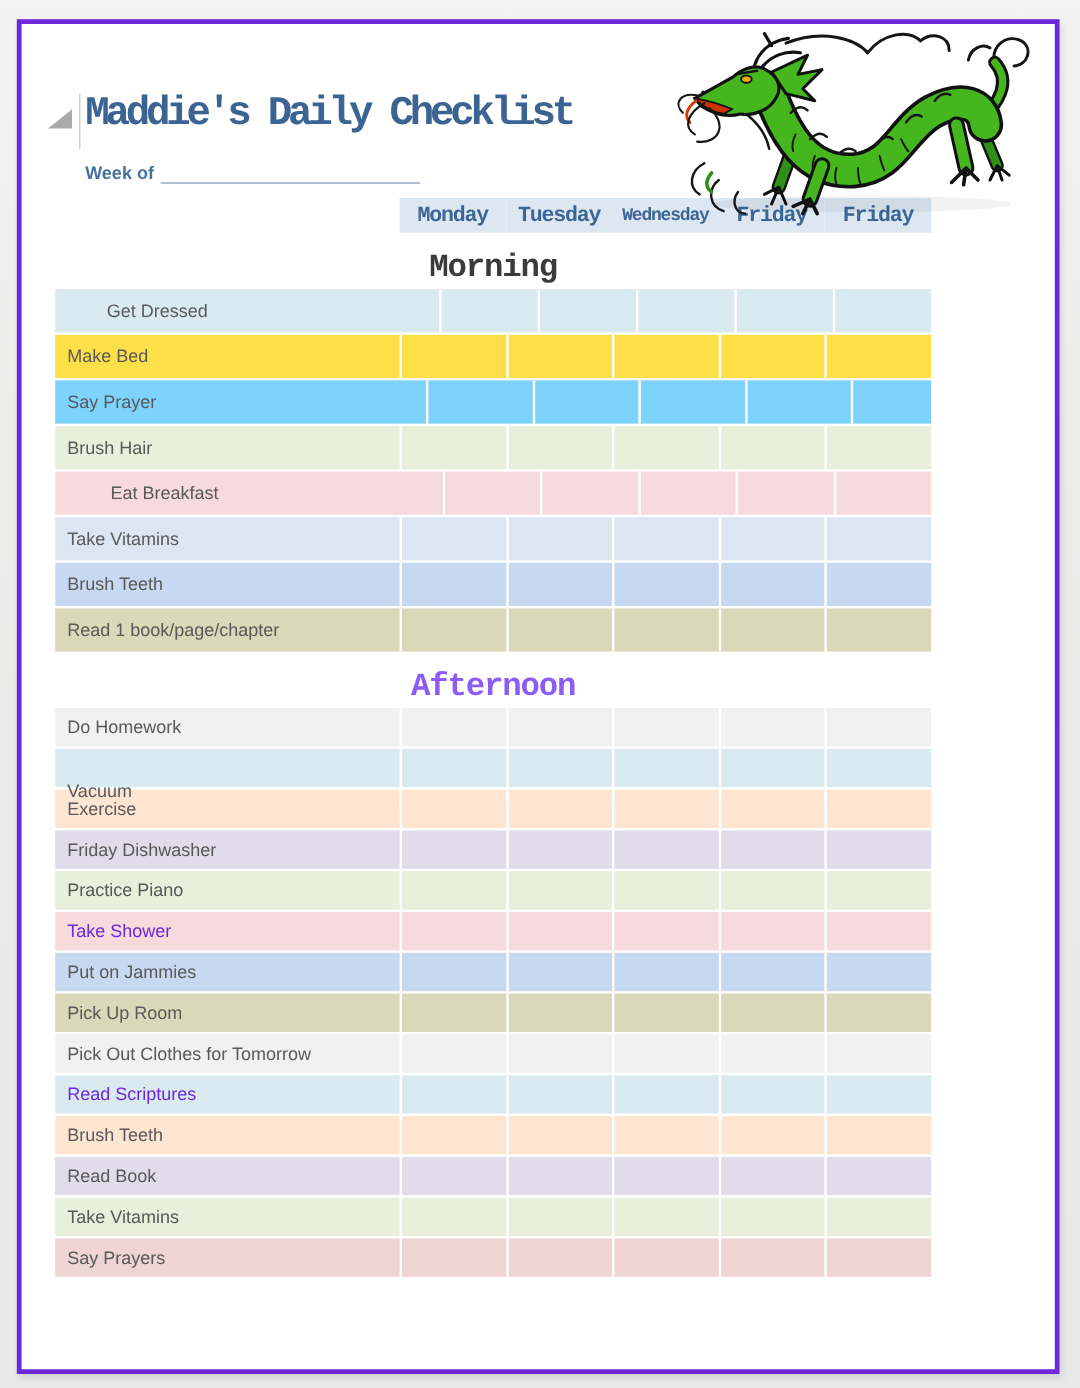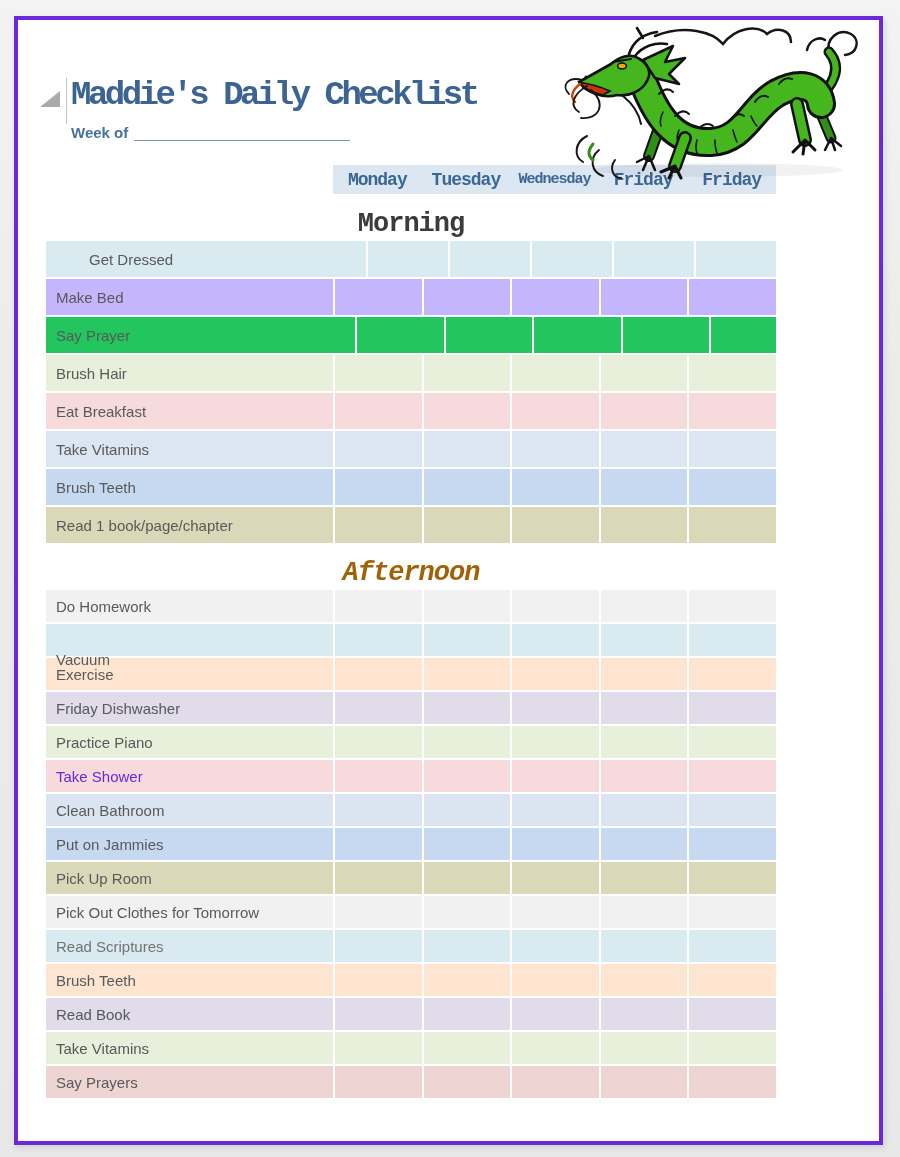--- a/index.html
+++ b/index.html
@@ -26,21 +26,21 @@
     position:absolute; left:48px; top:58px; width:1px; height:46px;
     background:#c6c6c6;
   }
   .doc-title {
     position:absolute; left:53px; top:56px;
     font-family:"Liberation Mono", monospace;
     font-weight:bold; font-size:34px; letter-spacing:-3.5px;
     white-space:nowrap;
   }
   .week-of {
-    position:absolute; left:53px; top:104px;
+    position:absolute; left:53px; top:116px;
     font-size:15px; font-weight:bold;
   }
   .week-blank {
     display:inline-block; width:216px; height:14px;
     border-bottom:1px solid #7a97bd; margin-left:6px; vertical-align:bottom;
   }
   .dragon-wrap { position:absolute; left:545px; top:0px; width:308px; height:160px; z-index:5; }
   
   .sheet { position:absolute; left:28px; top:145px; width:730px; }
   .day-header {
@@ -187,48 +187,48 @@
     <div class="rows-0">
   <div class="row" style="background: rgb(217, 234, 241); padding-left: 33px;">
     <div class="row-label" style="color: rgb(89, 89, 89);">Get Dressed</div>
     <div class="cell"></div>
     <div class="cell"></div>
     <div class="cell"></div>
     <div class="cell"></div>
     <div class="cell"></div>
   </div>
 
-  <div class="row" style="background: #c4b5fd;">
+  <div class="row" style="background: #fde047;">
     <div class="row-label" style="color: rgb(89, 89, 89);">Make Bed</div>
     <div class="cell"></div>
     <div class="cell"></div>
     <div class="cell"></div>
     <div class="cell"></div>
     <div class="cell"></div>
   </div>
 
-  <div class="row" style="background: #22c55e; gap: 22px;">
+  <div class="row" style="background: #7dd3fc; gap: 22px;">
     <div class="row-label" style="color: rgb(89, 89, 89);">Say Prayer</div>
     <div class="cell"></div>
     <div class="cell"></div>
     <div class="cell"></div>
     <div class="cell"></div>
     <div class="cell"></div>
   </div>
 
   <div class="row" style="background: rgb(232, 239, 219);">
     <div class="row-label" style="color: rgb(89, 89, 89);">Brush Hair</div>
     <div class="cell"></div>
     <div class="cell"></div>
     <div class="cell"></div>
     <div class="cell"></div>
     <div class="cell"></div>
   </div>
 
-  <div class="row" style="background: rgb(247, 218, 219);">
+  <div class="row" style="background: rgb(247, 218, 219); padding-left: 36px;">
     <div class="row-label" style="color: rgb(89, 89, 89);">Eat Breakfast</div>
     <div class="cell"></div>
     <div class="cell"></div>
     <div class="cell"></div>
     <div class="cell"></div>
     <div class="cell"></div>
   </div>
 
   <div class="row" style="background: rgb(220, 230, 243);">
     <div class="row-label" style="color: rgb(89, 89, 89);">Take Vitamins</div>
@@ -251,21 +251,21 @@
   <div class="row" style="background: rgb(219, 216, 186);">
     <div class="row-label" style="color: rgb(89, 89, 89);">Read 1 book/page/chapter</div>
     <div class="cell"></div>
     <div class="cell"></div>
     <div class="cell"></div>
     <div class="cell"></div>
     <div class="cell"></div>
   </div>
 </div>
 
-    <div class="section-banner" style="color: #a16207; font-style: italic;">Afternoon</div>
+    <div class="section-banner" style="color: #8b5cf6;">Afternoon</div>
     <div class="rows-1">
   <div class="row" style="background: rgb(241, 241, 241);">
     <div class="row-label" style="color: rgb(89, 89, 89);">Do Homework</div>
     <div class="cell"></div>
     <div class="cell"></div>
     <div class="cell"></div>
     <div class="cell"></div>
     <div class="cell"></div>
   </div>
 
@@ -307,28 +307,20 @@
 
   <div class="row" style="background: rgb(247, 218, 219);">
     <div class="row-label" style="color: #6d28d9;">Take Shower</div>
     <div class="cell"></div>
     <div class="cell"></div>
     <div class="cell"></div>
     <div class="cell"></div>
     <div class="cell"></div>
   </div>
 
-  <div class="row" style="background: rgb(219, 229, 241);">
-    <div class="row-label" style="color: rgb(89, 89, 89);">Clean Bathroom</div>
-    <div class="cell"></div>
-    <div class="cell"></div>
-    <div class="cell"></div>
-    <div class="cell"></div>
-    <div class="cell"></div>
-  </div>
 
   <div class="row" style="background: rgb(198, 217, 241);">
     <div class="row-label" style="color: rgb(89, 89, 89);">Put on Jammies</div>
     <div class="cell"></div>
     <div class="cell"></div>
     <div class="cell"></div>
     <div class="cell"></div>
     <div class="cell"></div>
   </div>
 
@@ -344,21 +336,21 @@
   <div class="row" style="background: rgb(241, 241, 241);">
     <div class="row-label" style="color: rgb(89, 89, 89);">Pick Out Clothes for Tomorrow</div>
     <div class="cell"></div>
     <div class="cell"></div>
     <div class="cell"></div>
     <div class="cell"></div>
     <div class="cell"></div>
   </div>
 
   <div class="row" style="background: rgb(217, 234, 241);">
-    <div class="row-label" style="color: #737373;">Read Scriptures</div>
+    <div class="row-label" style="color: #6d28d9;">Read Scriptures</div>
     <div class="cell"></div>
     <div class="cell"></div>
     <div class="cell"></div>
     <div class="cell"></div>
     <div class="cell"></div>
   </div>
 
   <div class="row" style="background: rgb(253, 229, 209);">
     <div class="row-label" style="color: rgb(89, 89, 89);">Brush Teeth</div>
     <div class="cell"></div>

